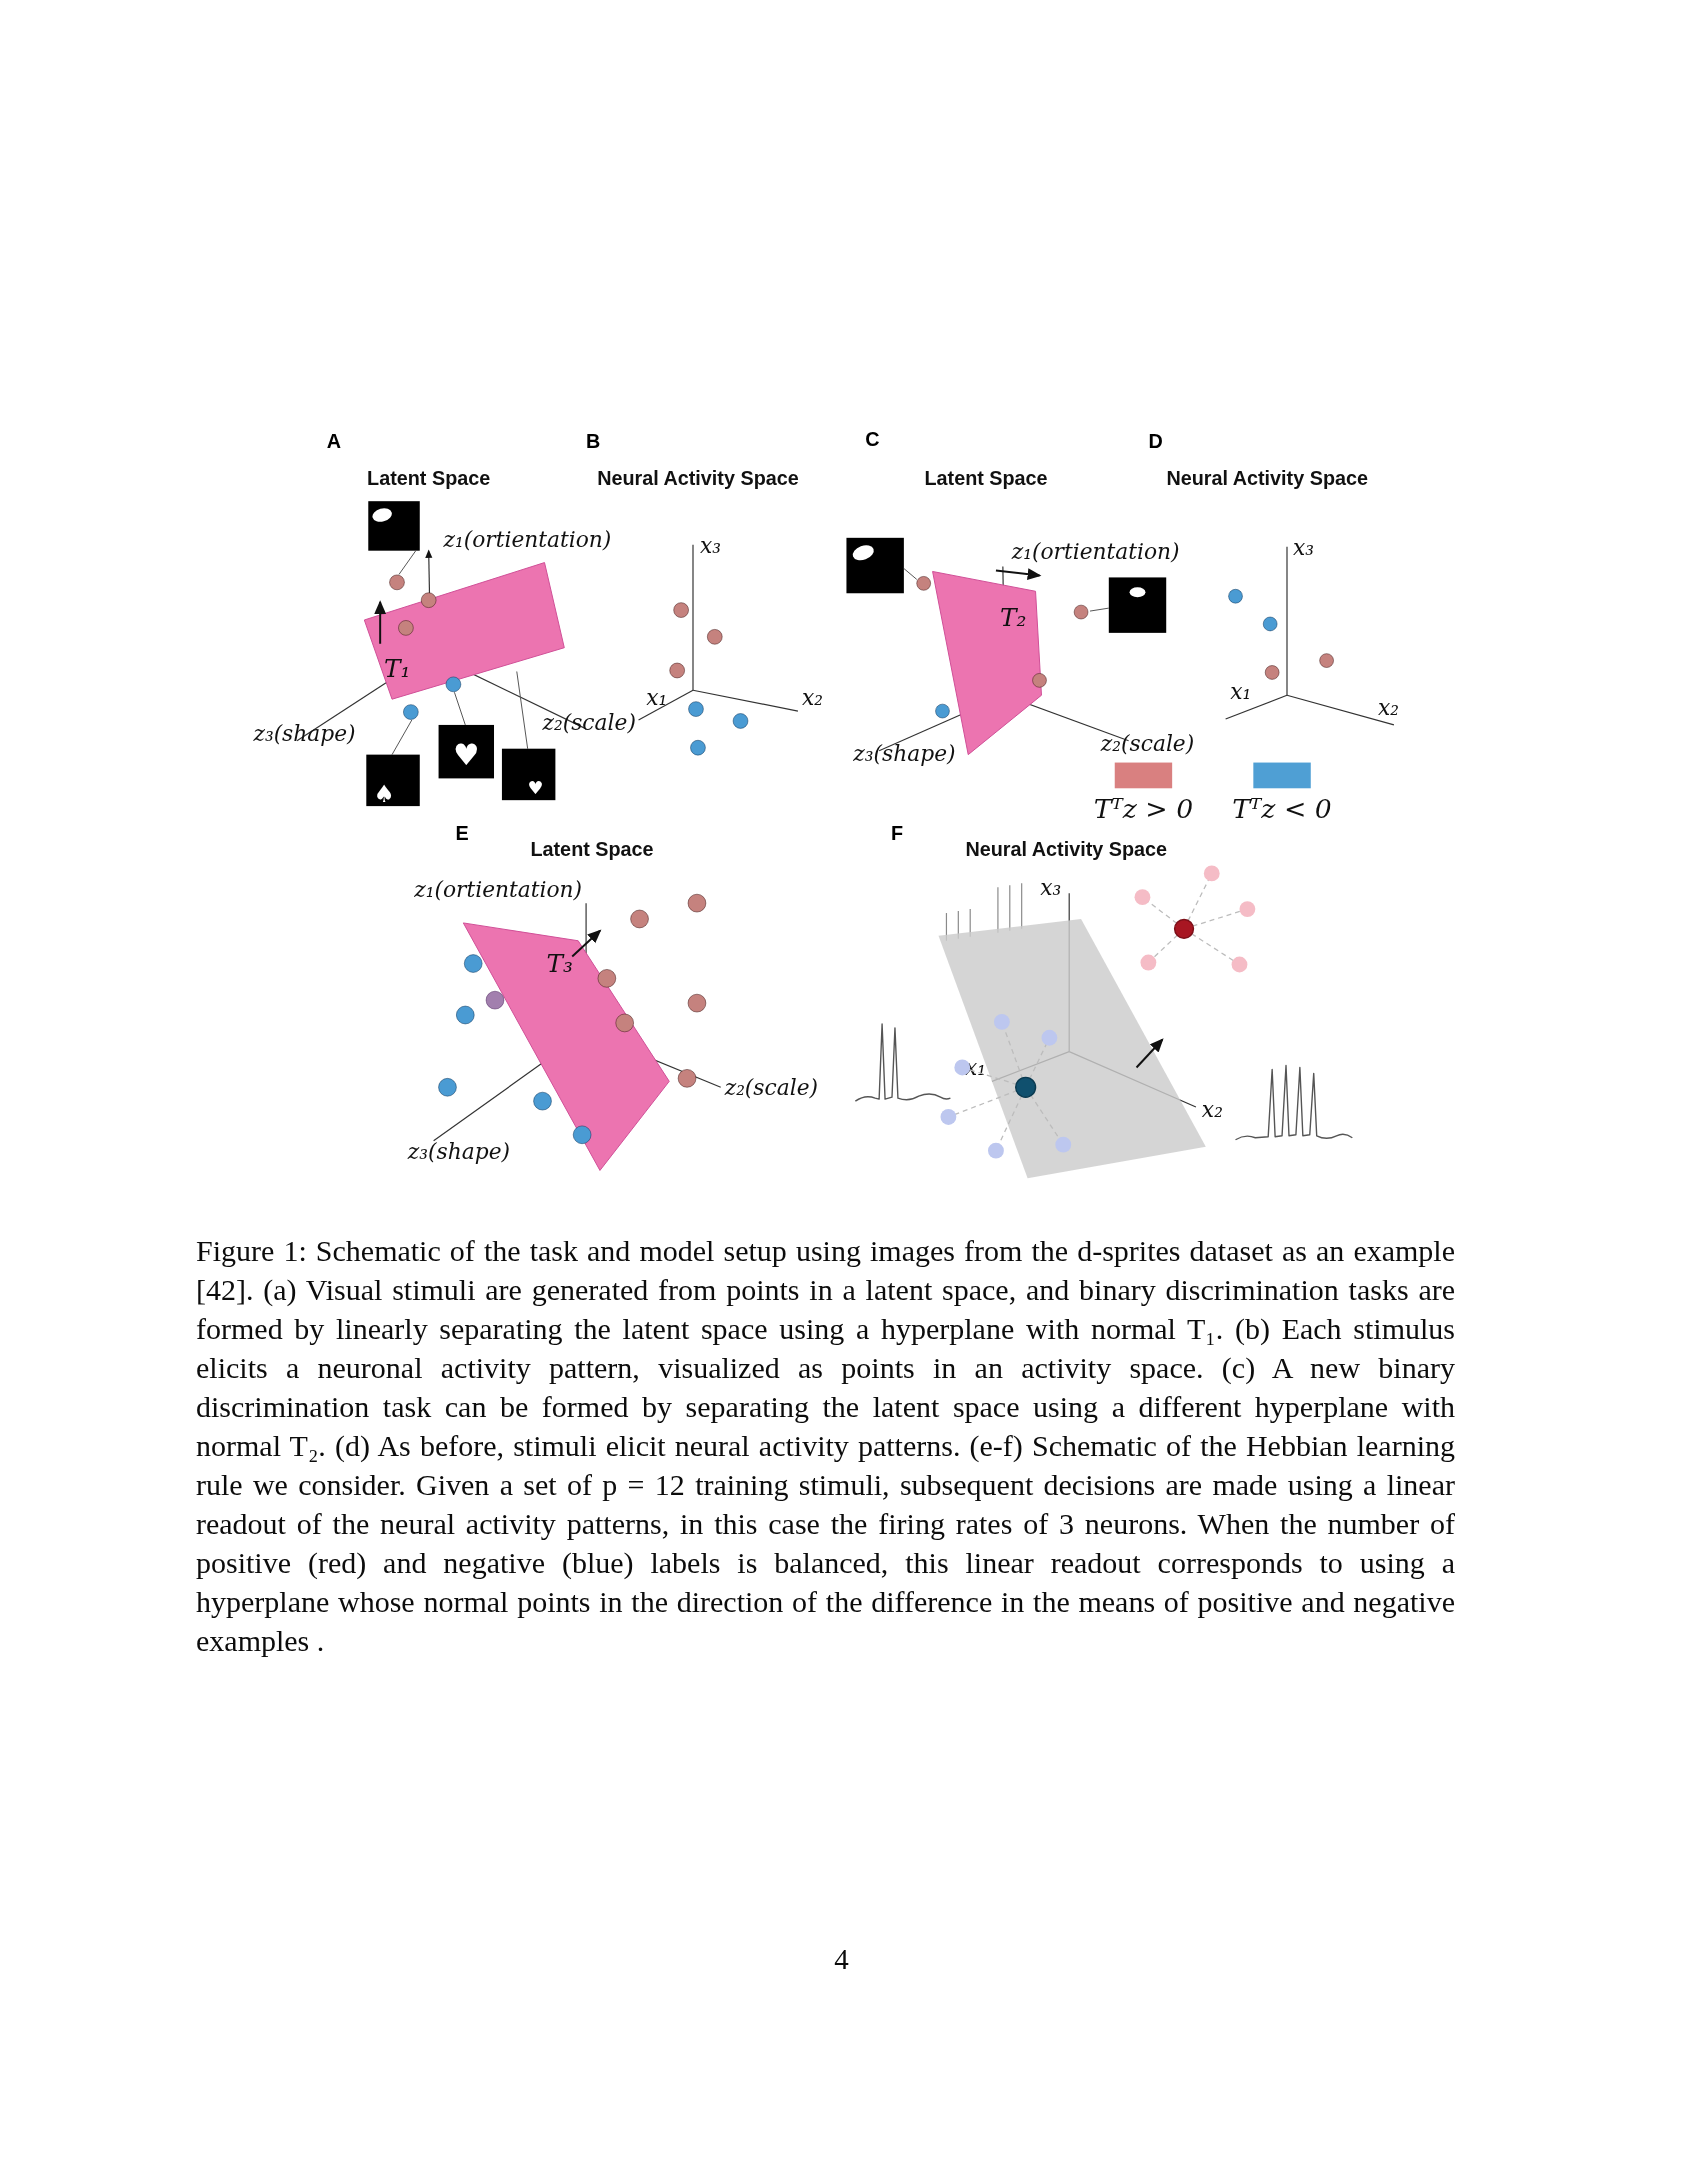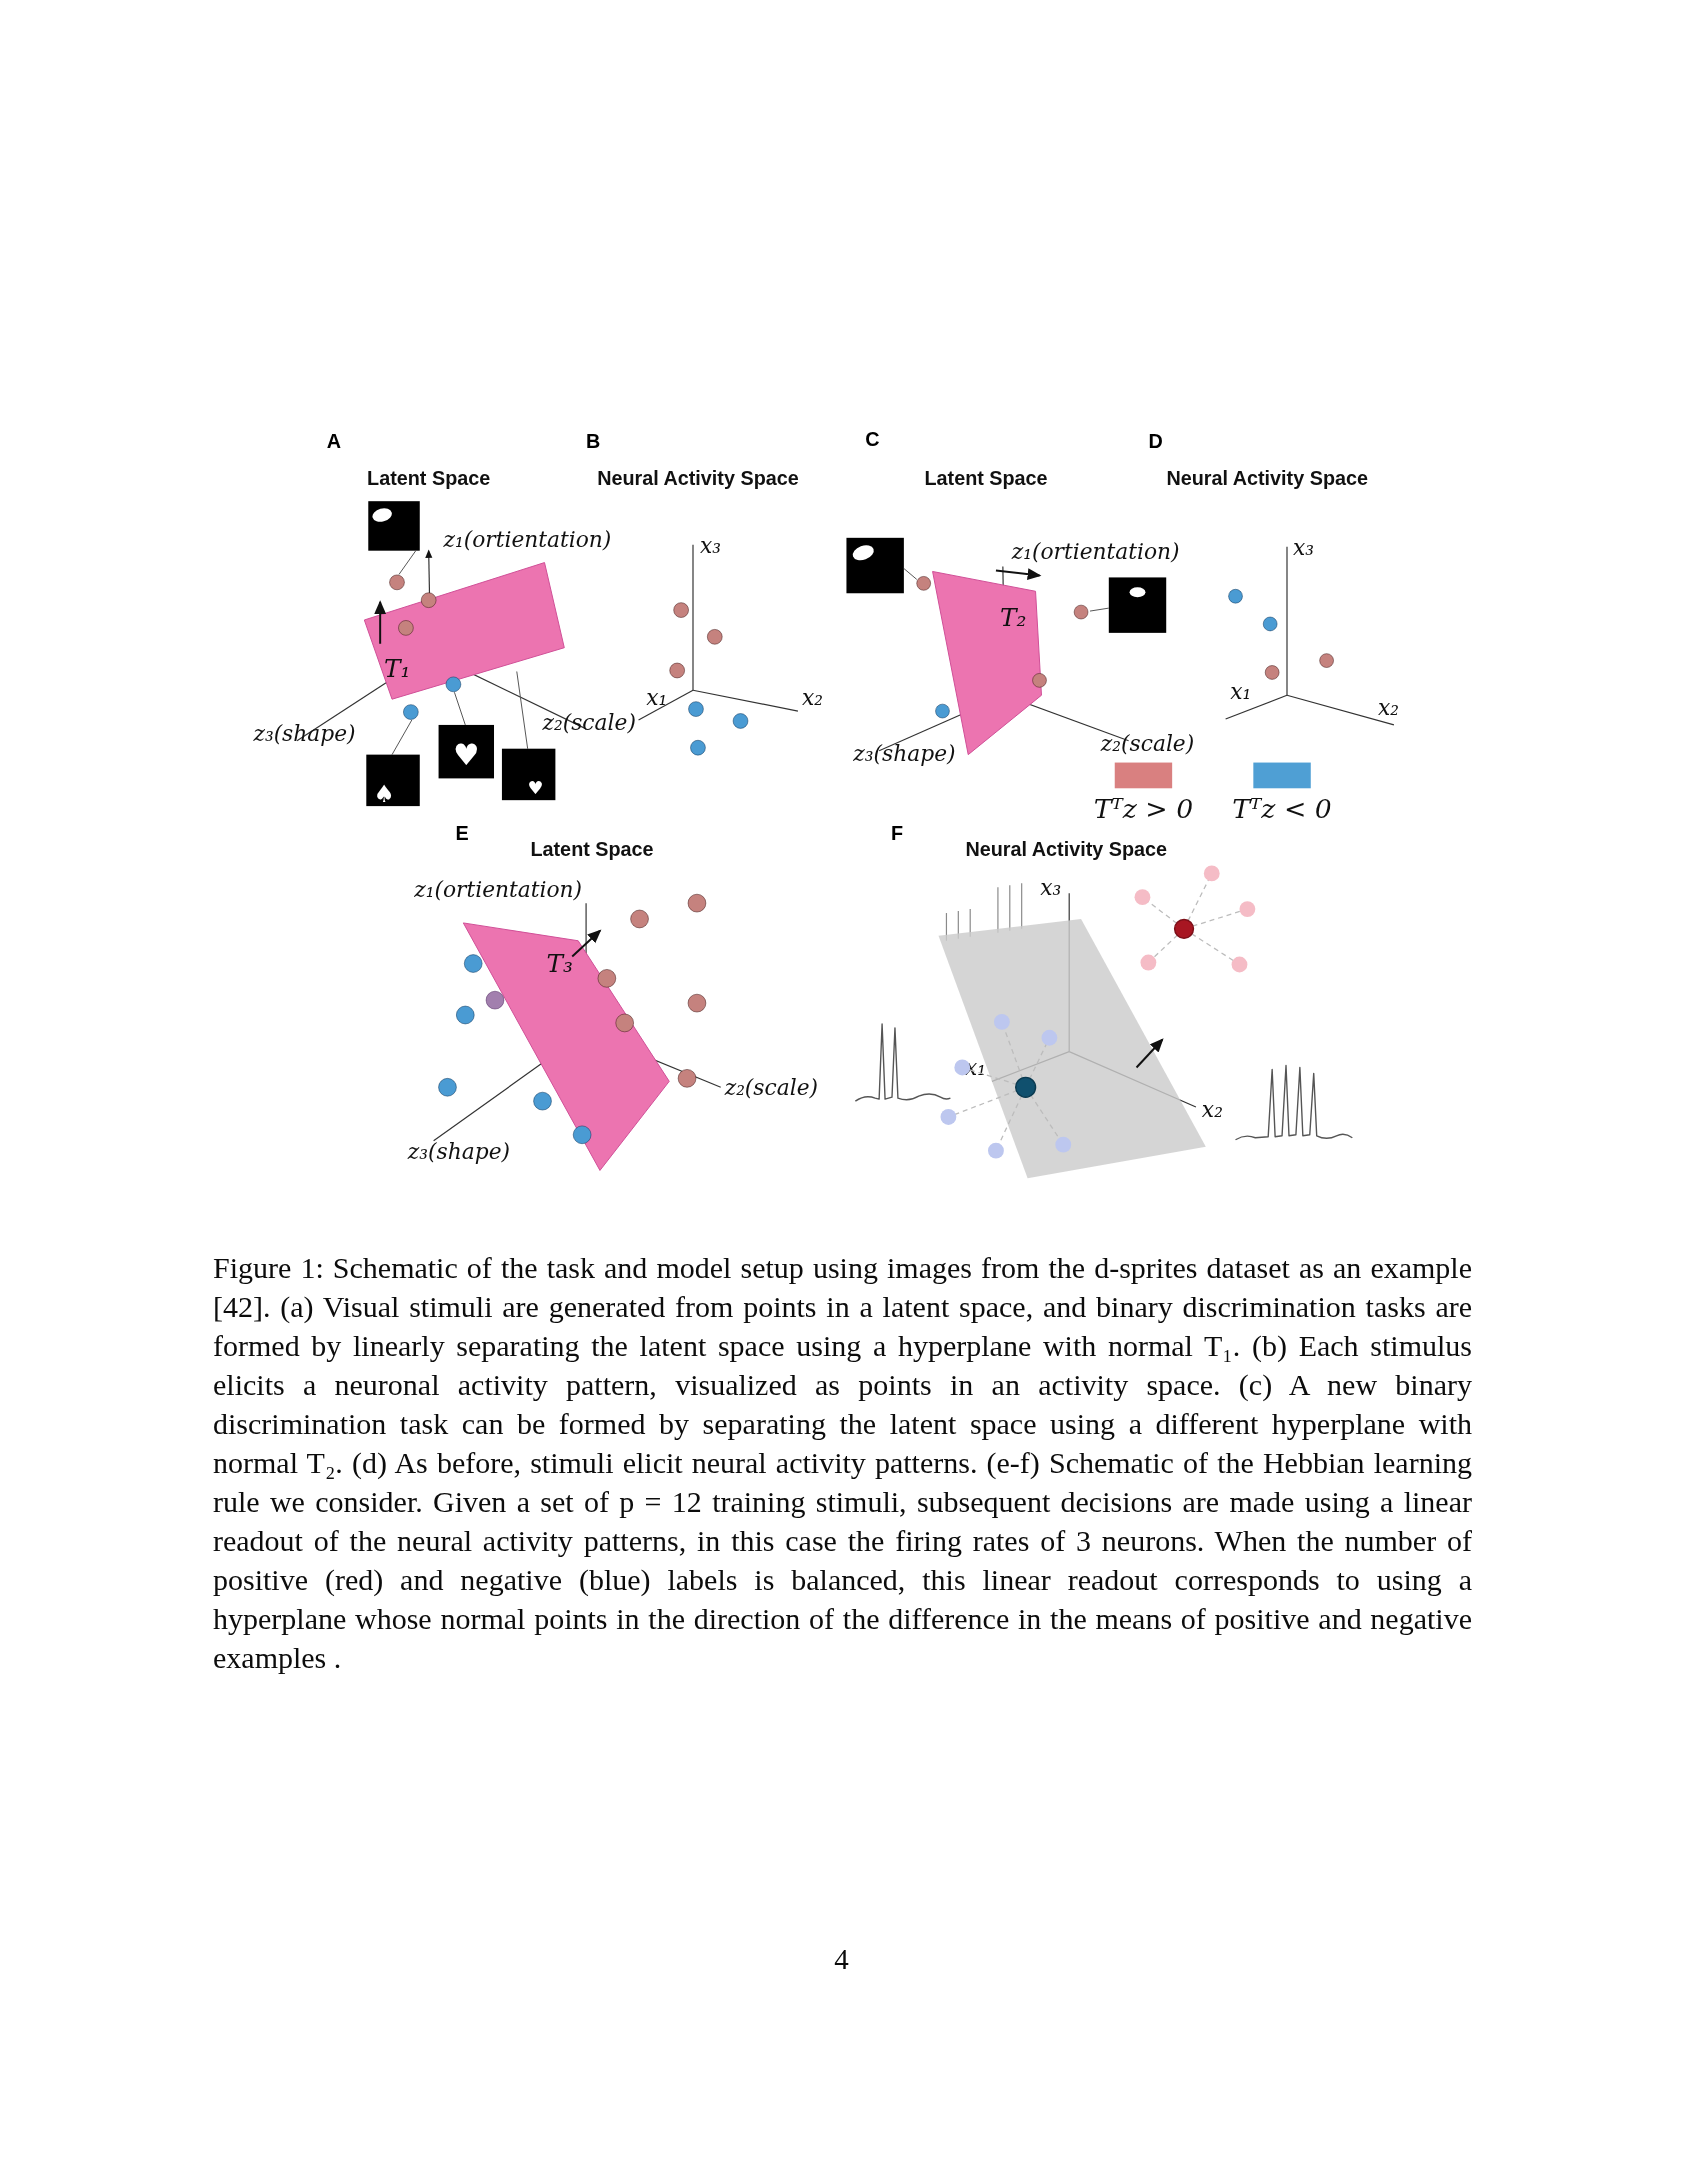--- a/index.html
+++ b/index.html
@@ -2,21 +2,21 @@
 <html><head>
 <meta charset="utf-8">
 <style>
   html,body{margin:0;padding:0;}
   body{
     width:1683px;height:2178px;background:#ffffff;position:relative;overflow:hidden;
     font-family:"Liberation Serif","DejaVu Serif",serif;color:#111;
   }
   .figure-svg{position:absolute;left:0;top:0;}
   .caption{
-    position:absolute;left:196px;top:1231px;width:1259px;margin:17px;
+    position:absolute;left:196px;top:1231px;width:1259px;margin:0;
     font-family:"Liberation Serif","DejaVu Serif",serif;
     font-size:30px;line-height:39px;text-align:justify;color:#0c0c0c;
   }
   .pagenum{
     position:absolute;left:0;top:1943px;width:1683px;text-align:center;
     font-family:"Liberation Serif","DejaVu Serif",serif;font-size:29px;color:#0c0c0c;
   }
   
   .plab{font-family:"Liberation Sans",sans-serif;font-weight:700;font-size:20px;fill:#000;}
   .ptit{font-family:"Liberation Sans",sans-serif;font-weight:600;font-size:20px;fill:#111;}

